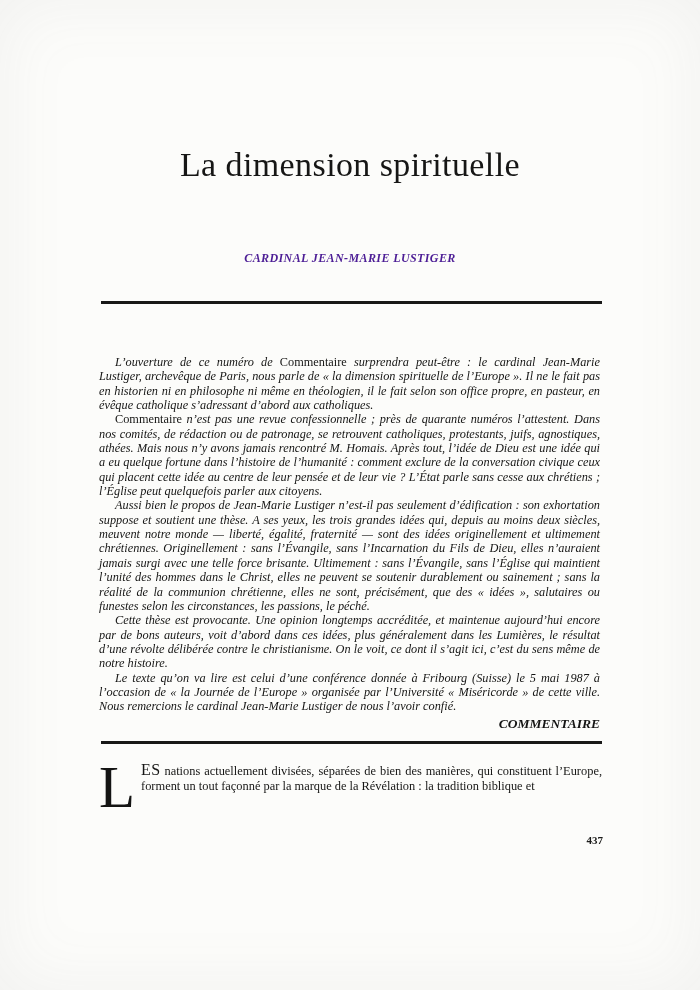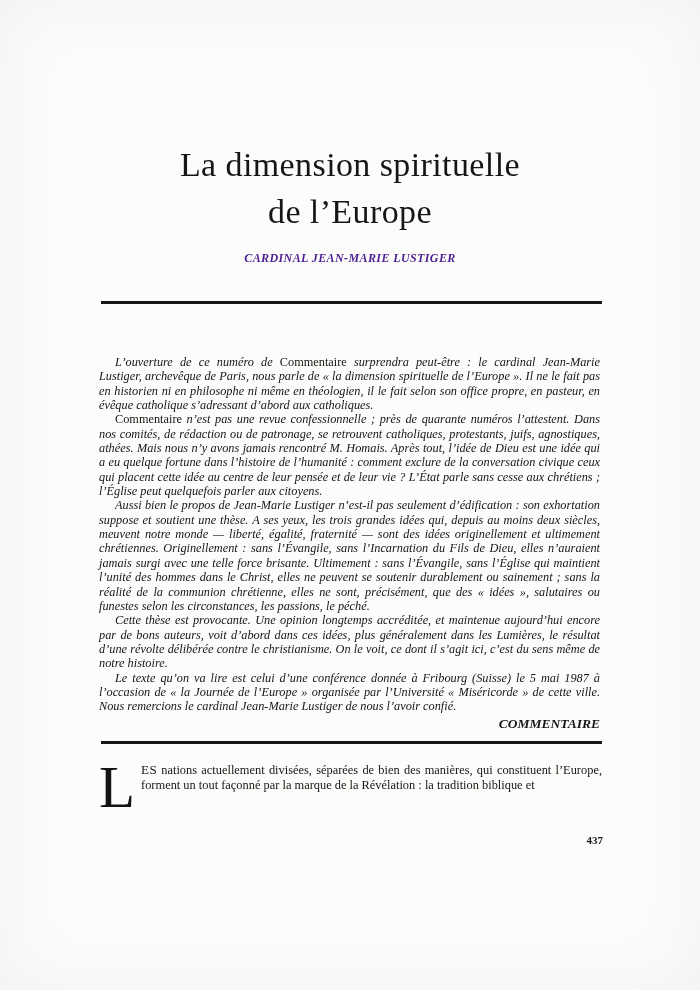--- a/index.html
+++ b/index.html
@@ -59,36 +59,35 @@
     text-align: justify;
     color: #161615;
   }
   .col { flex: 1; margin: 0; }
   .dropcap {
     float: left;
     font-size: 59px; line-height: 0.78;
     margin: 2px 6px 0 0;
     color: #141413;
   }
-  .sc { font-size: 13px; letter-spacing: 0.4px; }
+  .sc { font-size: 16px; letter-spacing: 0.4px; }
   .pagenum {
     position: absolute; top: 834px; left: 0; width: 603px;
     text-align: right;
     font-size: 11px; font-weight: bold;
     color: #1b1b1a;
   }
 </style>
 </head>
 <body>
 
 <div class="page">
 
   <div class="title">
     <div>La dimension spirituelle</div>
-    <div>de l’Europe</div>
   </div>
 
   <div class="author">CARDINAL JEAN-MARIE LUSTIGER</div>
 
   <div class="rule rule-top"></div>
 
   <div class="intro">
     <div>
         <p><span class="run-italic">L’ouverture de ce numéro de </span><span class="run-roman">Commentaire</span><span class="run-italic"> surprendra peut-être&nbsp;: le cardinal Jean-Marie Lustiger, archevêque de Paris, nous parle de «&nbsp;la dimension spirituelle de l’Europe&nbsp;». Il ne le fait pas en historien ni en philosophe ni même en théologien, il le fait selon son office propre, en pasteur, en évêque catholique s’adressant d’abord aux catholiques.</span></p>
         <p><span class="run-roman">Commentaire</span><span class="run-italic"> n’est pas une revue confessionnelle&nbsp;; près de quarante numéros l’attestent. Dans nos comités, de rédaction ou de patronage, se retrouvent catholiques, protestants, juifs, agnostiques, athées. Mais nous n’y avons jamais rencontré M. Homais. Après tout, l’idée de Dieu est une idée qui a eu quelque fortune dans l’histoire de l’humanité&nbsp;: comment exclure de la conversation civique ceux qui placent cette idée au centre de leur pensée et de leur vie&nbsp;? L’État parle sans cesse aux chrétiens&nbsp;; l’Église peut quelquefois parler aux citoyens.</span></p>

